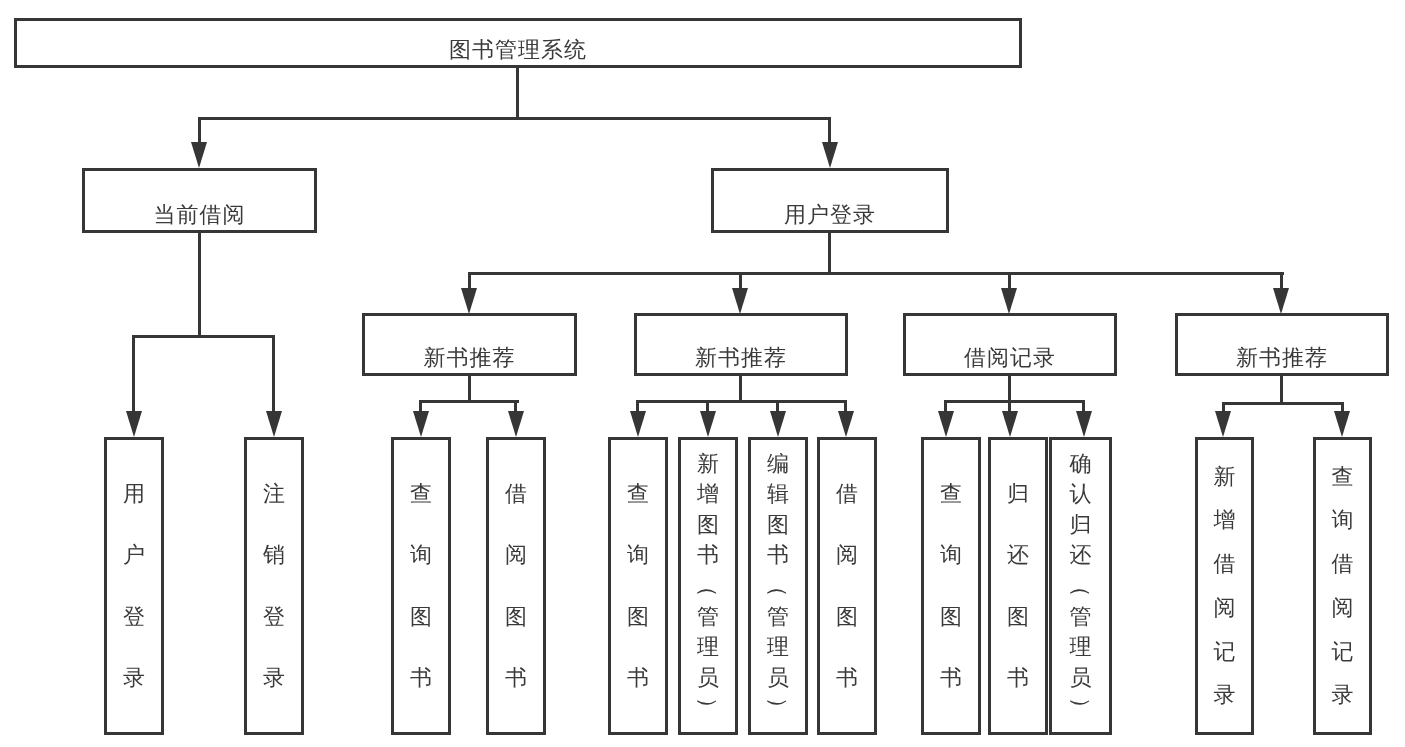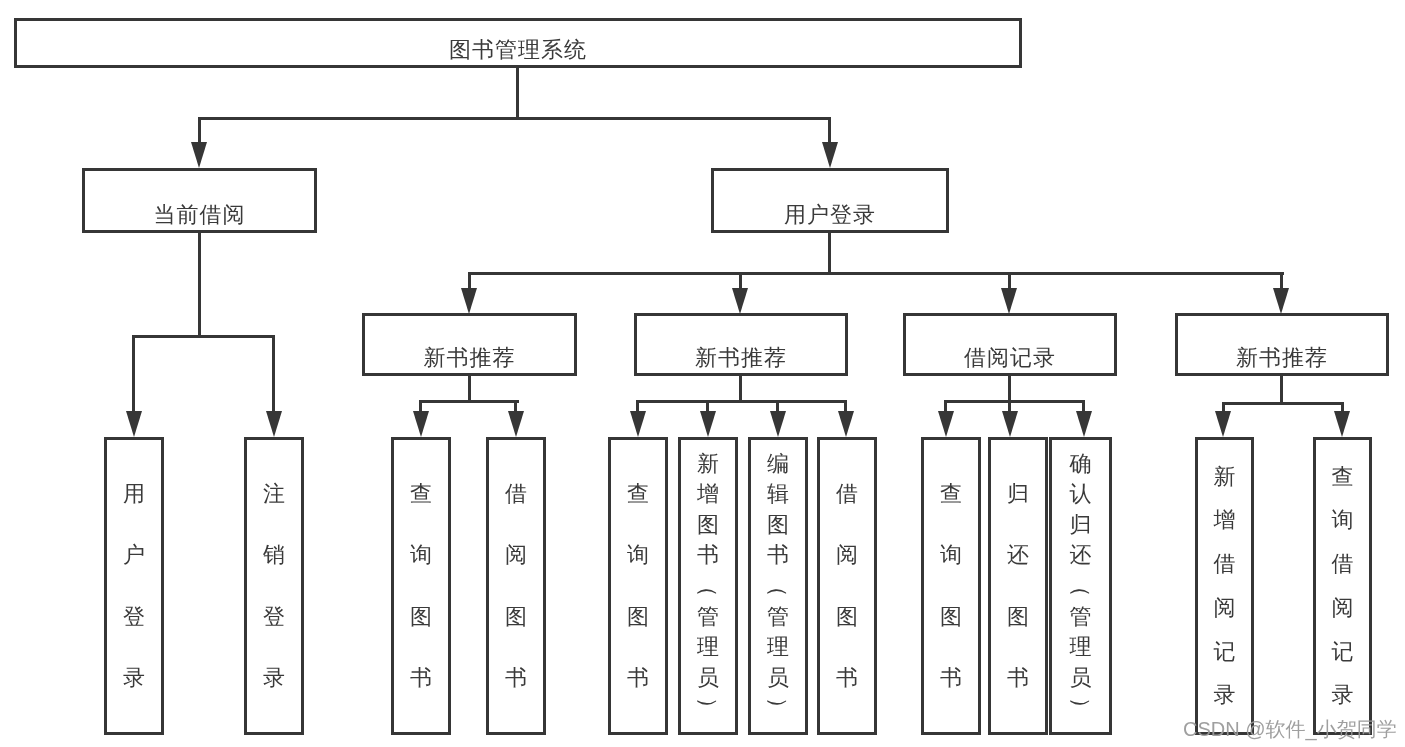--- a/index.html
+++ b/index.html
@@ -242,15 +242,14 @@
   <div class="ah" style="left:1002px;top:411px"></div>
   <div class="ah" style="left:1076px;top:411px"></div>
 
   <div class="vl" style="left:1280px;top:376px;height:28px"></div>
   <div class="hl" style="left:1222px;top:402px;width:122px"></div>
   <div class="vl" style="left:1222px;top:402px;height:11px"></div>
   <div class="vl" style="left:1341px;top:402px;height:11px"></div>
   <div class="ah" style="left:1215px;top:411px"></div>
   <div class="ah" style="left:1334px;top:411px"></div>
 
-  <div class="watermark">CSDN @软件_小贺同学</div>
 
 </div>
 
 </body></html>

